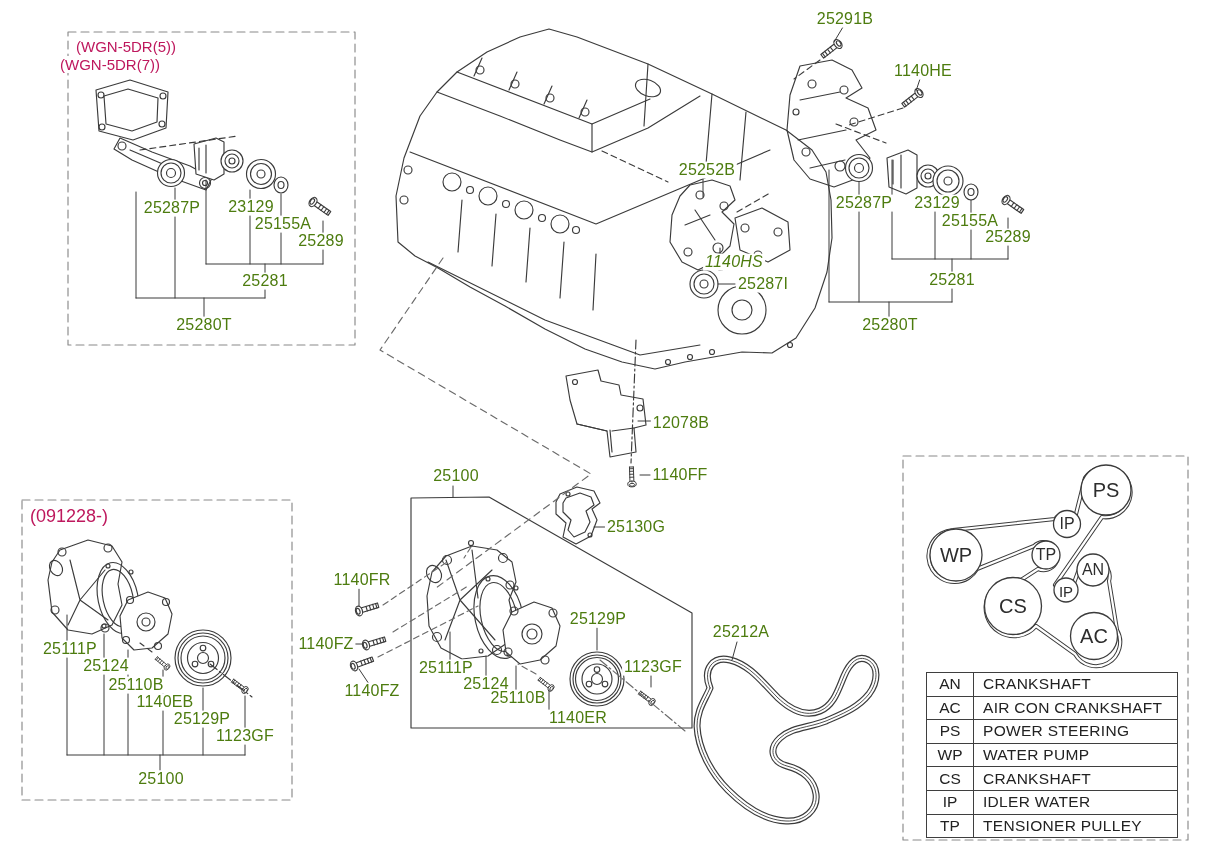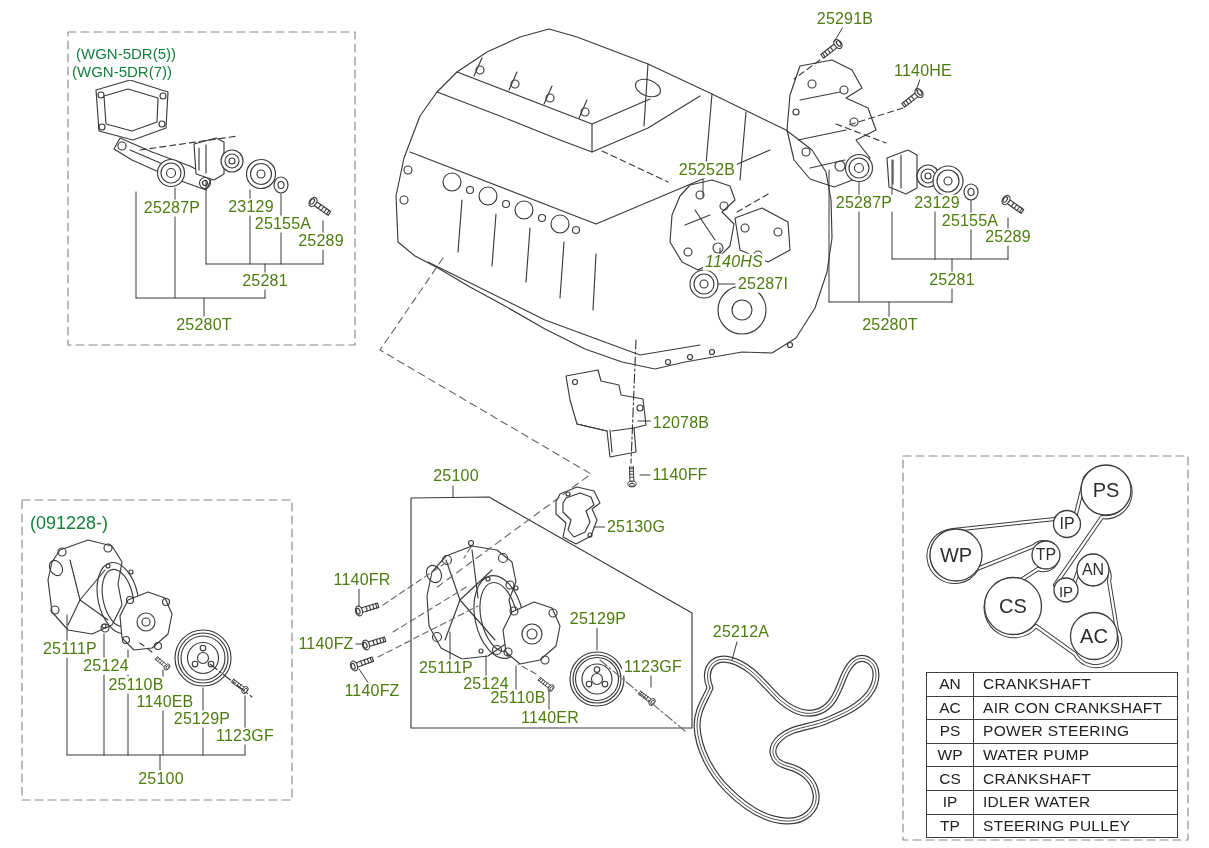--- a/index.html
+++ b/index.html
@@ -2,21 +2,21 @@
 <html><head>
 <meta charset="utf-8">
 <style>
   html,body{margin:0;padding:0;background:#fff;}
   #stage{position:relative;width:1209px;height:848px;background:#fff;overflow:hidden;
          font-family:"Liberation Sans",sans-serif;}
   #lineart{position:absolute;left:0;top:0;}
   .lbl{position:absolute;transform:translate(-50%,-50%);background:#fff;
        font-size:16px;color:#4d7c0f;white-space:nowrap;padding:0 2px;line-height:1.05;
        letter-spacing:0.2px;}
-  .corner{position:absolute;font-size:15px;color:#15803d;white-space:nowrap;background:#fff;margin-top:7px;}
+  .corner{position:absolute;font-size:15px;color:#be185d;white-space:nowrap;background:#fff;}
   .pcode{position:absolute;transform:translate(-50%,-50%);color:#2d2d2d;background:transparent;
          font-size:17px;white-space:nowrap;}
   .big{font-size:20px;}
   #legend{position:absolute;left:926px;top:672px;width:252px;border-collapse:collapse;
           background:#fff;table-layout:fixed;}
   #legend td{border:1.4px solid #3f3f3f;height:20.6px;font-size:15.5px;color:#222;
              white-space:nowrap;overflow:hidden;}
   #legend td.code{width:44px;text-align:center;}
   #legend td.name{padding-left:9px;letter-spacing:0.3px;}
 </style>
@@ -322,21 +322,21 @@
         <circle cx="1093" cy="570" r="16"></circle>
         <circle cx="1066" cy="590" r="12"></circle>
         <circle cx="1013" cy="606" r="28.5"></circle>
         <circle cx="1094" cy="636" r="23.5"></circle>
       </g>
     </g>
   </g>
 </svg>
 
 <div class="corner" style="left:76px;top:38px;">(WGN-5DR(5))</div>
-<div class="corner" style="left:72px;top:56px;">(WGN-5DR(7))</div>
+<div class="corner" style="left:60px;top:56px;">(WGN-5DR(7))</div>
 <div class="lbl" style="left:172px;top:208px;">25287P</div>
 <div class="lbl" style="left:251px;top:207px;">23129</div>
 <div class="lbl" style="left:283px;top:224px;">25155A</div>
 <div class="lbl" style="left:321px;top:241px;">25289</div>
 <div class="lbl" style="left:265px;top:281px;">25281</div>
 <div class="lbl" style="left:204px;top:325px;">25280T</div>
 
 <div class="lbl" style="left:845px;top:19px;">25291B</div>
 <div class="lbl" style="left:923px;top:71px;">1140HE</div>
 <div class="lbl" style="left:864px;top:203px;">25287P</div>
@@ -352,21 +352,21 @@
 <div class="lbl" style="left:681px;top:423px;">12078B</div>
 <div class="lbl" style="left:680px;top:475px;">1140FF</div>
 <div class="lbl" style="left:636px;top:527px;">25130G</div>
 <div class="lbl" style="left:456px;top:476px;">25100</div>
 <div class="lbl" style="left:362px;top:580px;">1140FR</div>
 <div class="lbl" style="left:326px;top:644px;">1140FZ</div>
 <div class="lbl" style="left:372px;top:691px;">1140FZ</div>
 <div class="lbl" style="left:446px;top:668px;">25111P</div>
 <div class="lbl" style="left:486px;top:684px;">25124</div>
 <div class="lbl" style="left:518px;top:698px;">25110B</div>
-<div class="lbl" style="left:550px;top:718px;">1140ER</div>
+<div class="lbl" style="left:578px;top:718px;">1140ER</div>
 <div class="lbl" style="left:598px;top:619px;">25129P</div>
 <div class="lbl" style="left:653px;top:667px;">1123GF</div>
 <div class="lbl" style="left:741px;top:632px;">25212A</div>
 
 <div class="corner" style="left:30px;top:506px;font-size:18px;">(091228-)</div>
 <div class="lbl" style="left:70px;top:649px;">25111P</div>
 <div class="lbl" style="left:106px;top:666px;">25124</div>
 <div class="lbl" style="left:136px;top:685px;">25110B</div>
 <div class="lbl" style="left:165px;top:702px;">1140EB</div>
 <div class="lbl" style="left:202px;top:719px;">25129P</div>
@@ -403,18 +403,18 @@
   <tr>
           <td class="code">CS</td>
           <td class="name">CRANKSHAFT</td>
         </tr>
   <tr>
           <td class="code">IP</td>
           <td class="name">IDLER WATER</td>
         </tr>
   <tr>
           <td class="code">TP</td>
-          <td class="name">STEERING PULLEY</td>
+          <td class="name">TENSIONER PULLEY</td>
         </tr>
 </tbody>
     </table>
 
 </div>
 
 </body></html>

